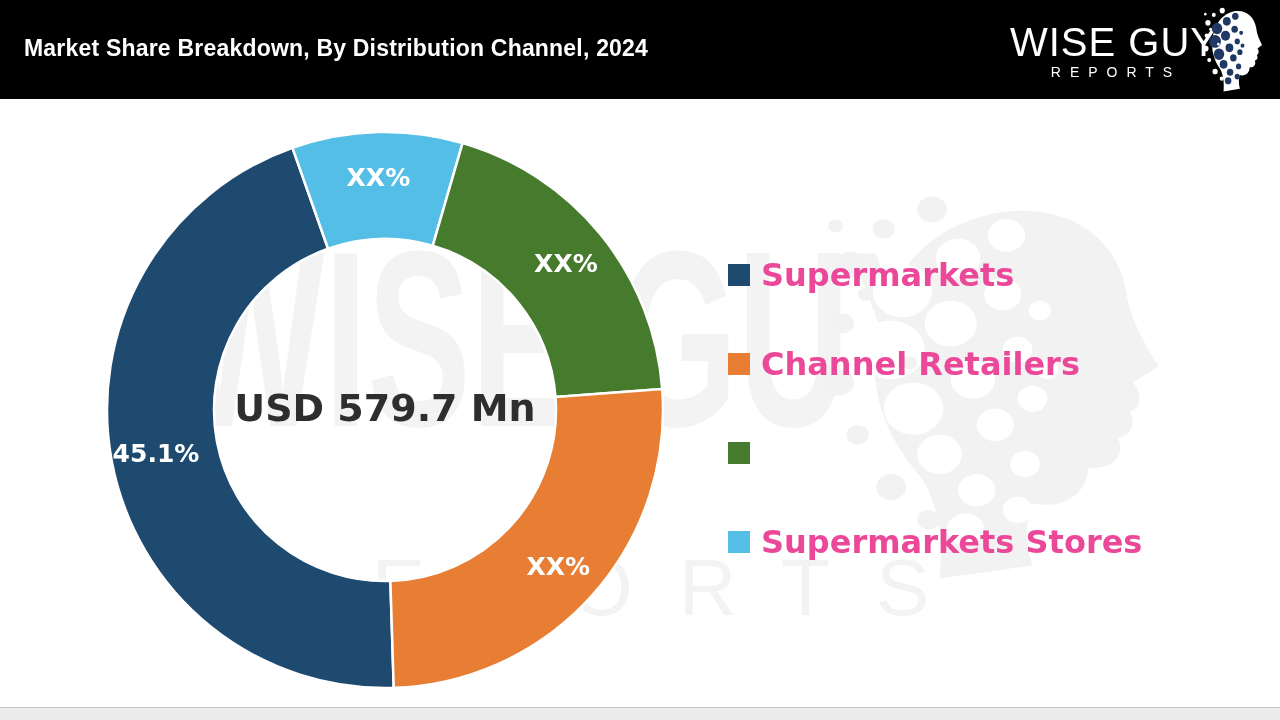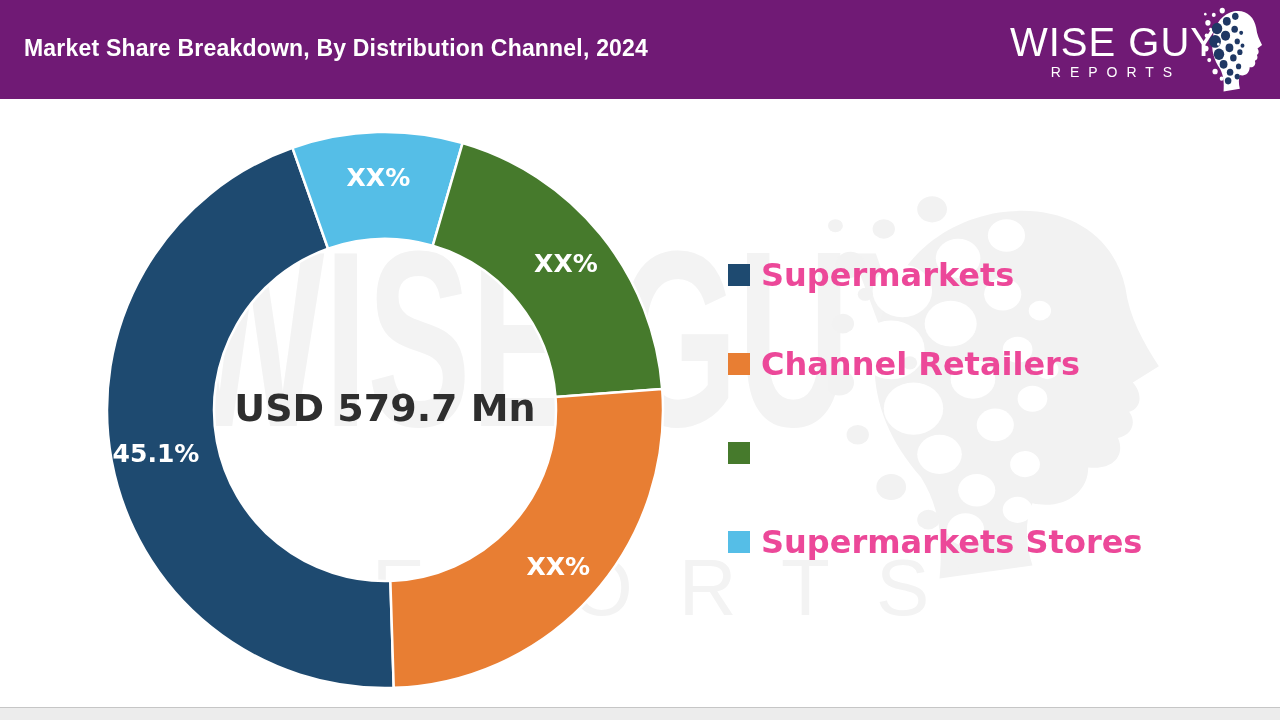--- a/index.html
+++ b/index.html
@@ -1,21 +1,21 @@
 <!DOCTYPE html>
 <html><head>
 <meta charset="utf-8">
 <style>
   * { margin:0; padding:0; box-sizing:border-box; }
   html,body { width:1280px; height:720px; overflow:hidden; }
   body { font-family:"Liberation Sans", sans-serif; background:#ffffff; }
   #stage { position:relative; width:1280px; height:720px; background:#ffffff; overflow:hidden; }
 
   
-  #header { position:absolute; left:0; top:0; width:1280px; height:99px; background:#701a75; z-index:5; }
+  #header { position:absolute; left:0; top:0; width:1280px; height:99px; background:#000000; z-index:5; }
   #title { position:absolute; left:24px; top:35px; color:#ffffff; font-size:23px; font-weight:bold; letter-spacing:.2px; }
   #logo { position:absolute; right:16px; top:6px; height:88px; display:flex; align-items:center; z-index:6; }
   #logo-text { display:flex; flex-direction:column; align-items:center; margin-right:-14px; }
   #logo-line1 { color:#ffffff; font-size:40px; font-weight:400; letter-spacing:1px; line-height:1; }
   #logo-line2 { color:#ffffff; font-size:14px; font-weight:400; letter-spacing:9px; text-indent:4px; margin-top:3px; line-height:1; }
   #logo-head-svg { width:60px; height:86px; }
 
   
   .wm { position:absolute; color:#f3f3f3; font-weight:bold; white-space:nowrap; z-index:1; user-select:none; }
   #wm-line1 { left:178px; top:215px; font-size:250px; line-height:1; transform:scaleX(.62); transform-origin:left top; }

